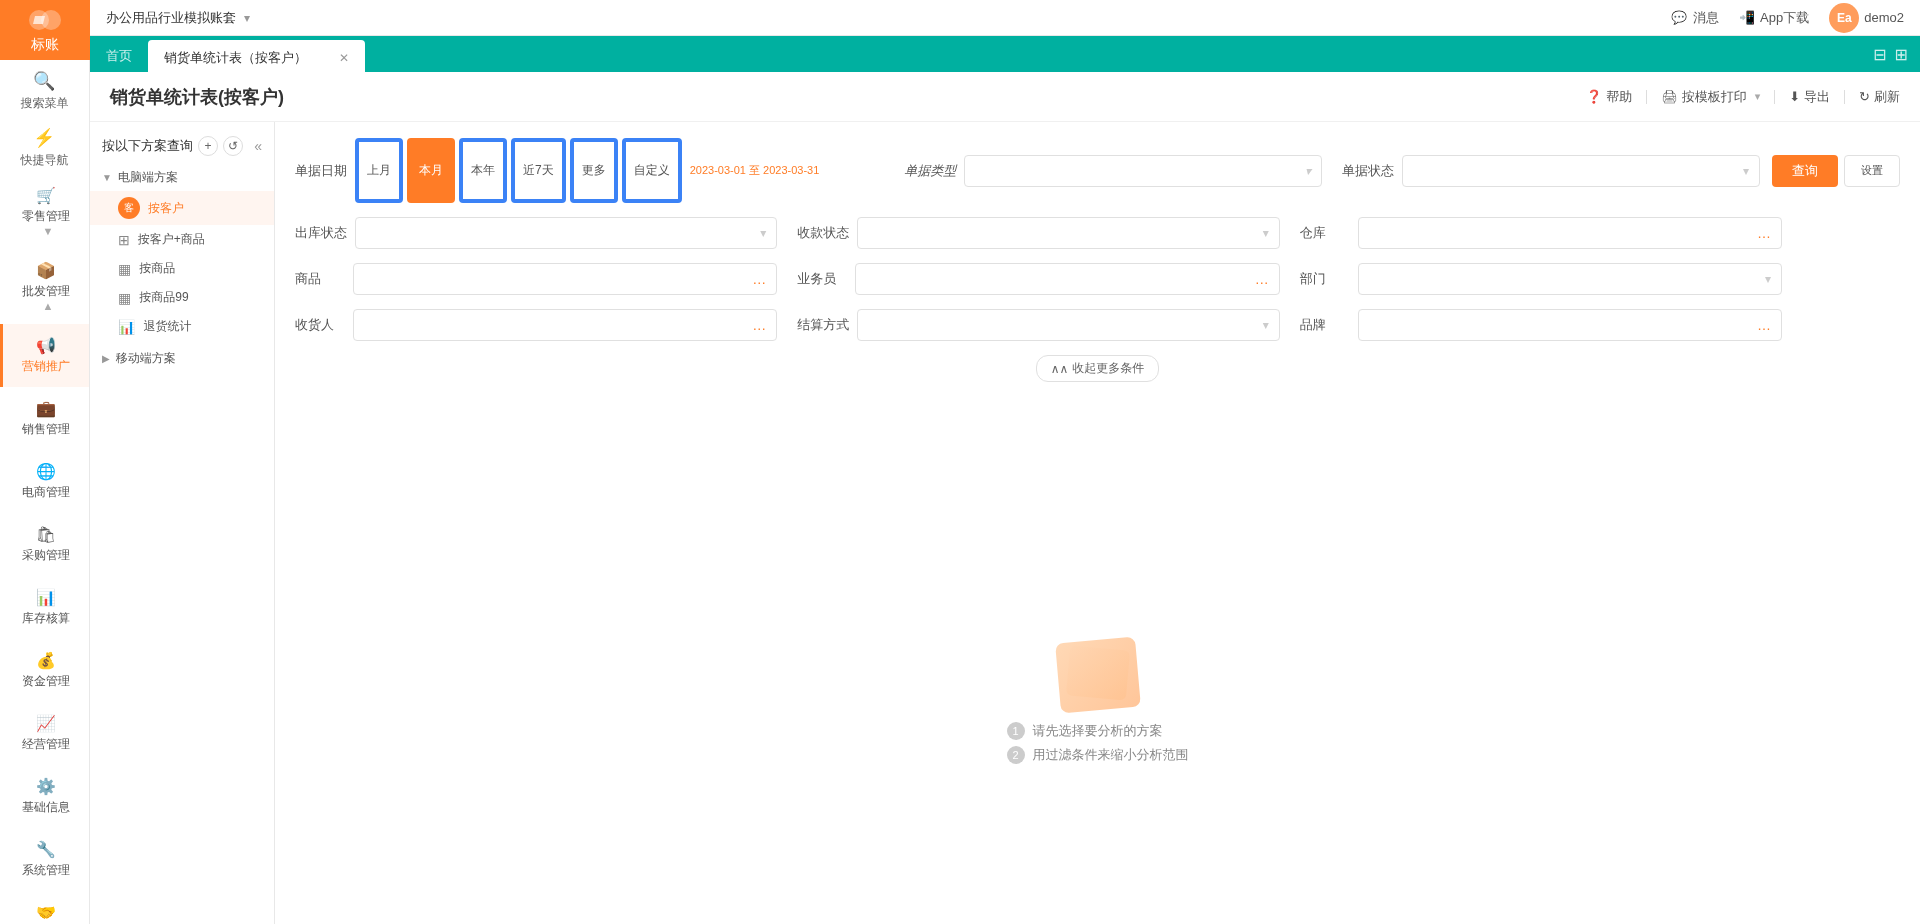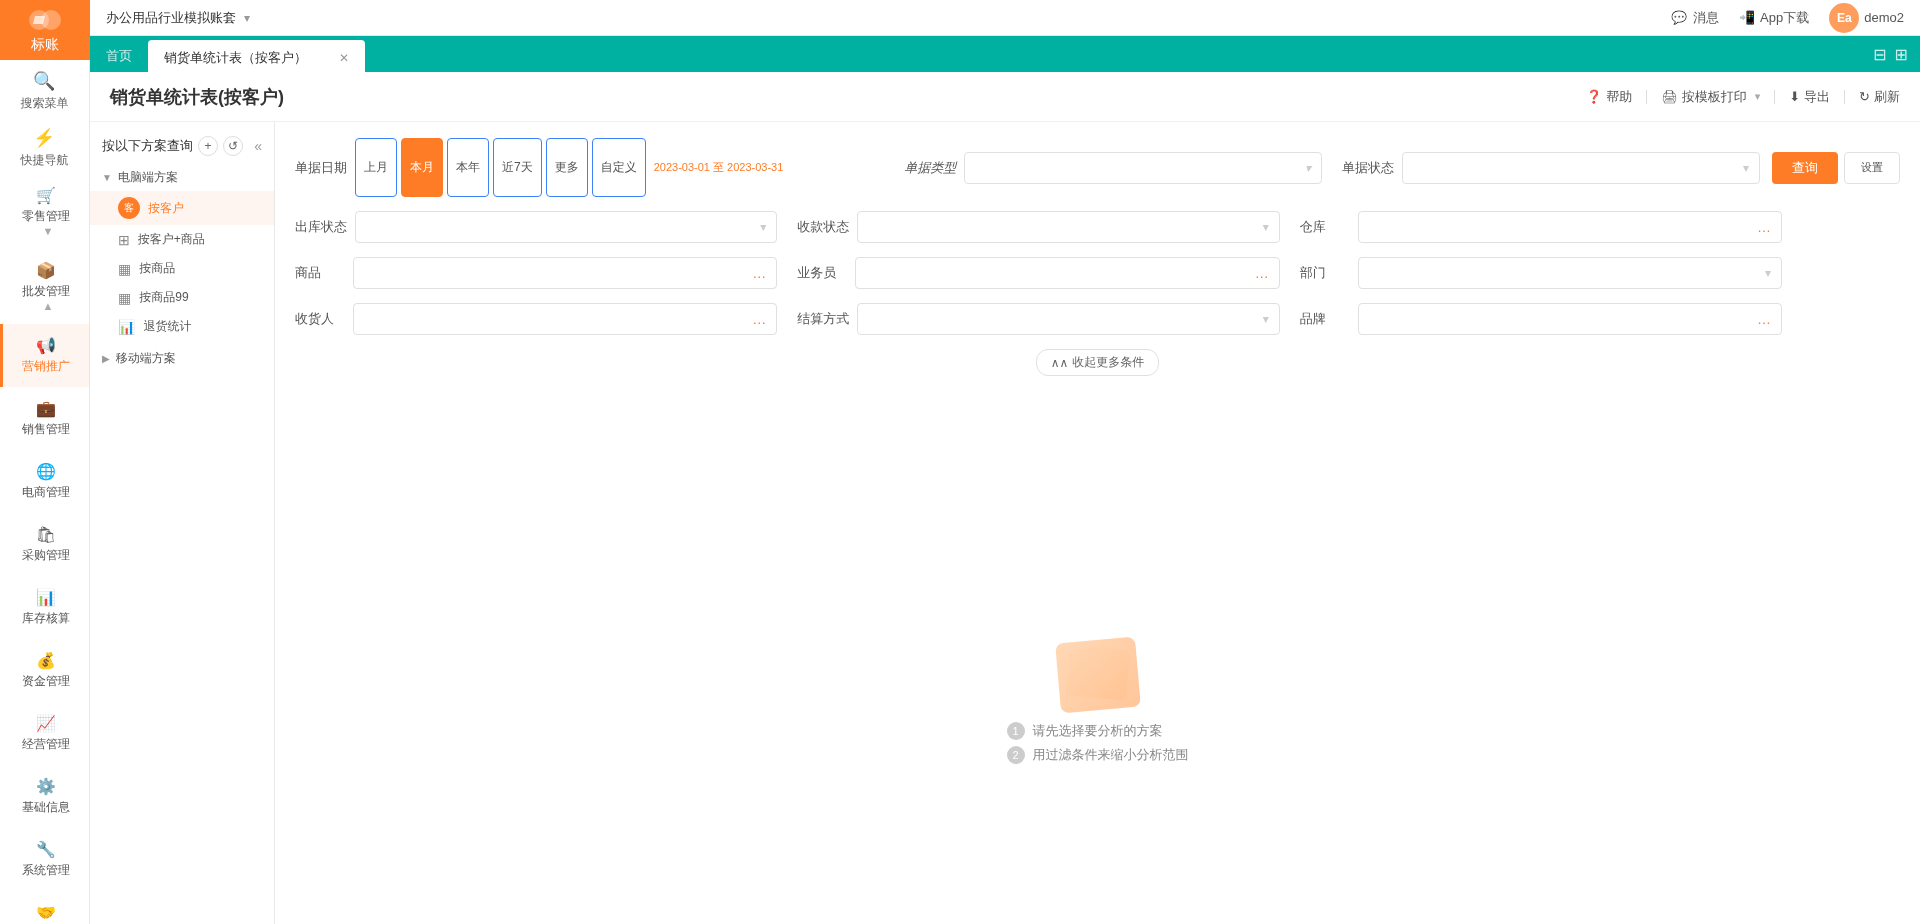--- a/index.html
+++ b/index.html
@@ -354,21 +354,21 @@
     }
 
     
     .date-filter-group {
       display: flex;
       align-items: center;
       gap: 4px;
     }
     .date-btn {
       padding: 20px 8px;
-      border: 1px solid #3b82f6;
+      border: 4px solid #3b82f6;
       border-radius: 4px;
       cursor: pointer;
       font-size: 12px;
       color: #555;
       background: #fff;
     }
     .date-btn.active {
       background: #ff7c26;
       color: #fff;
       border-color: #ff7c26;

